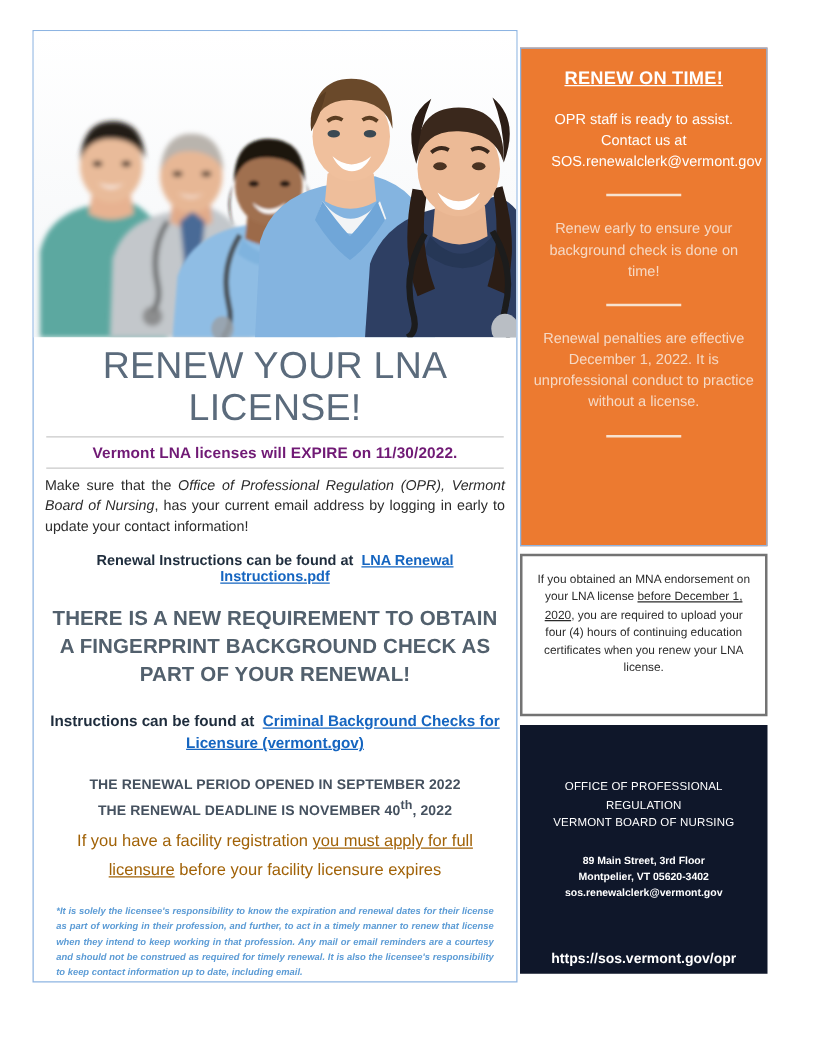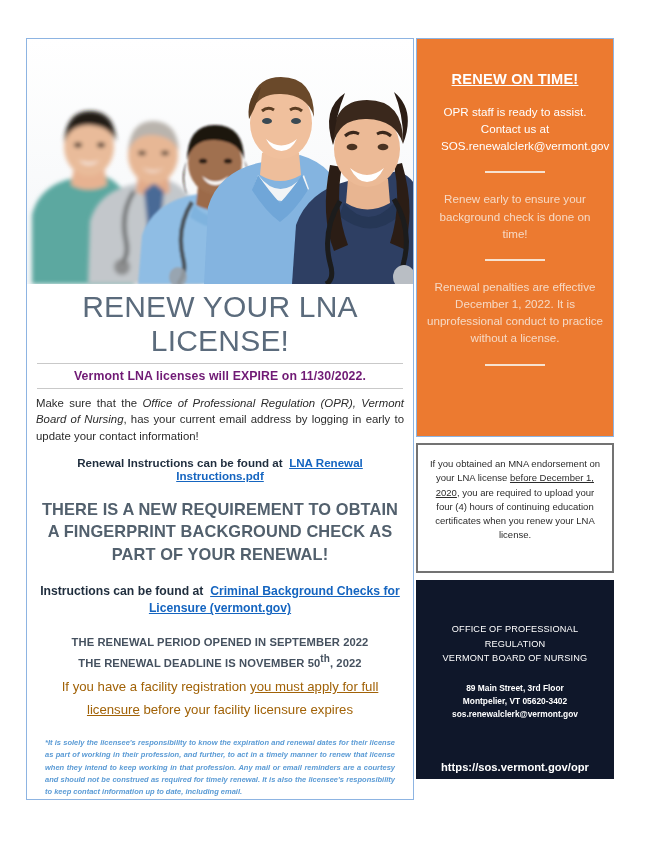--- a/index.html
+++ b/index.html
@@ -12,21 +12,21 @@
     height: 841px;
     position: relative;
     font-family: "Liberation Sans", sans-serif;
     overflow: hidden;
   }
 
   
   .main-panel {
     position: absolute;
     left: 26px;
-    top: 38px;
+    top: 24px;
     width: 388px;
     height: 762px;
     box-sizing: border-box;
     border: 1px solid #8db4e2;
     background: #ffffff;
   }
 
   
   .photo {
     position: relative;
@@ -144,21 +144,21 @@
     position: absolute;
     left: 416px;
     top: 38px;
     width: 198px;
     height: 399px;
     box-sizing: border-box;
     border: 1px solid #8db4e2;
     background: #ec7a30;
     color: #ffffff;
     text-align: center;
-    padding: 28px 10px 0 10px;
+    padding: 12px 10px 0 10px;
   }
   .orange-title {
     font-size: 14.6px;
     font-weight: bold;
     text-decoration: underline;
     letter-spacing: .2px;
     margin: 4px 0 16px 0;
   }
   .orange-text {
     font-size: 11.6px;
@@ -337,21 +337,21 @@
 
     <p class="para-justify"><span>Make sure that the </span><i>Office of Professional Regulation (OPR), Vermont Board of Nursing</i><span>, has your current email address by logging in early to update your contact information!</span></p>
 
     <p class="instr-line"><span>Renewal Instructions can be found at</span>&nbsp; <a href="#" class="link">LNA Renewal Instructions.pdf</a></p>
 
     <div class="big-callout">THERE IS A NEW REQUIREMENT TO OBTAIN A FINGERPRINT BACKGROUND CHECK AS PART OF YOUR RENEWAL!</div>
 
     <p class="instr2"><span>Instructions can be found at</span>&nbsp; <a href="#" class="link">Criminal Background Checks for Licensure (vermont.gov)</a></p>
 
     <div class="period-line">THE RENEWAL PERIOD OPENED IN SEPTEMBER 2022</div>
-    <div class="period-line"><span>THE RENEWAL DEADLINE IS NOVEMBER 50</span><sup>th</sup><span>, 2022</span></div>
+    <div class="period-line"><span>THE RENEWAL DEADLINE IS NOVEMBER 40</span><sup>th</sup><span>, 2022</span></div>
 
     <div class="facility-line"><span>If you have a facility registration </span><u>you must apply for full licensure</u><span> before your facility licensure expires</span></div>
 
     <p class="fineprint">*It is solely the licensee's responsibility to know the expiration and renewal dates for their license as part of working in their profession, and further, to act in a timely manner to renew that license when they intend to keep working in that profession. Any mail or email reminders are a courtesy and should not be construed as required for timely renewal. It is also the licensee's responsibility to keep contact information up to date, including email.</p>
   </div>
 </div>
 
 <div class="orange-panel">
   <div class="orange-title">RENEW ON TIME!</div>
 

